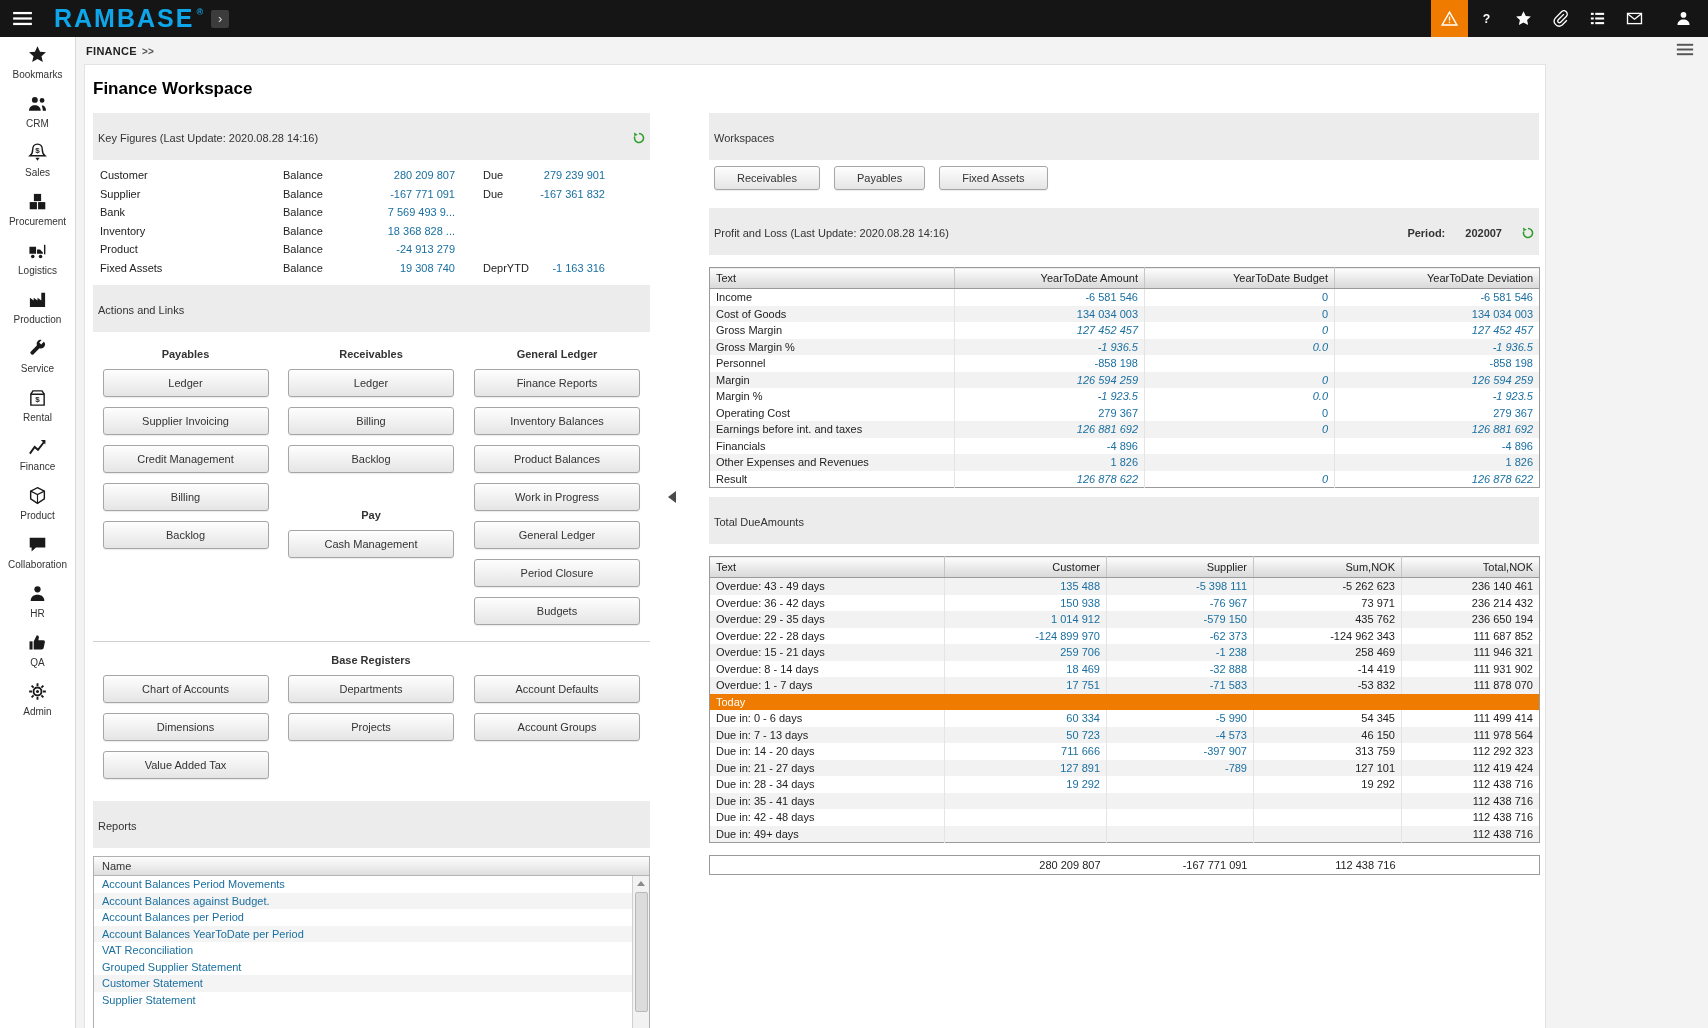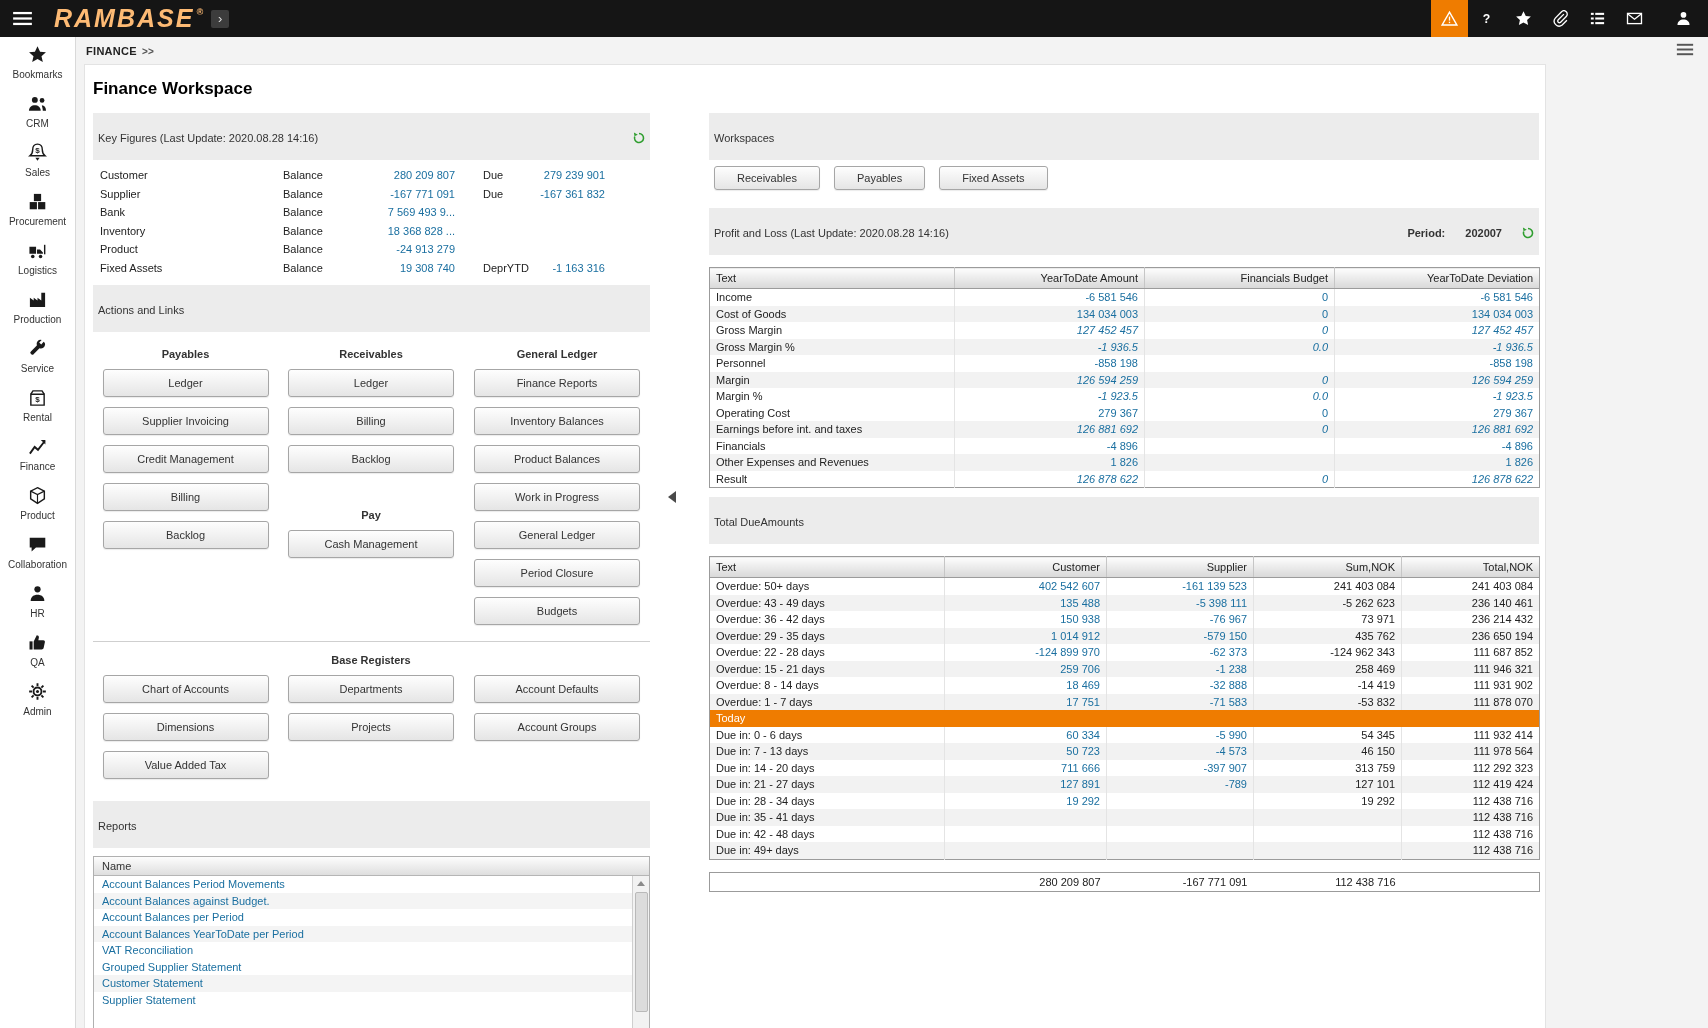--- a/index.html
+++ b/index.html
@@ -3,22 +3,22 @@
 <meta charset="utf-8">
 <style>
   html,body{margin:0;padding:0;}
   body{width:1708px;height:1028px;overflow:hidden;background:#ededed;
        font-family:"Liberation Sans",sans-serif;font-size:11px;color:#222;}
 
   
   .topbar{height:37px;background:#151515;display:flex;align-items:stretch;}
   .tb-hamburger{width:44px;display:flex;align-items:center;justify-content:center;cursor:pointer;}
   .tb-hamburger svg{width:19px;height:15px;}
-  .tb-logo{display:flex;align-items:center;color:#fdba74;font-weight:bold;font-size:25px;
-           letter-spacing:2px;padding:0 6px 0 10px;font-style:italic;}
+  .tb-logo{display:flex;align-items:center;color:#0ea5e9;font-weight:bold;font-size:25px;
+           letter-spacing:2px;padding:0 6px 0 10px;}
   .tb-logo sup{font-size:9px;margin-left:2px;align-self:flex-start;margin-top:7px;}
   .tb-expand{width:18px;height:18px;background:#3c3c3c;color:#ddd;display:flex;align-items:center;
              justify-content:center;border-radius:2px;align-self:center;font-size:13px;cursor:pointer;}
   .tb-spacer{flex:1;}
   .tb-icons{display:flex;}
   .tb-icon{width:37px;display:flex;align-items:center;justify-content:center;cursor:pointer;}
   .tb-icon svg{width:17px;height:17px;}
   .tb-icon-accent{background:#ef7c00;}
   .tb-icon:last-child{margin-left:12px;margin-right:6px;}
 
@@ -490,21 +490,21 @@
                 <colgroup>
                     <col style="width:245px">
                     <col style="width:190px">
                     <col style="width:190px">
                     <col style="width:205px">
                   </colgroup>
                 <thead>
                     <tr>
                       <th class="">Text</th>
                       <th class="num-col">YearToDate Amount</th>
-                      <th class="num-col">Financials Budget</th>
+                      <th class="num-col">YearToDate Budget</th>
                       <th class="num-col">YearToDate Deviation</th>
                     </tr>
                   </thead>
                 <tbody>
                     <tr class="">
                       <td class="txt">Income</td>
                       <td class="num blue">-6 581 546</td>
                       <td class="num blue">0</td>
                       <td class="num blue">-6 581 546</td>
                     </tr>
@@ -593,27 +593,20 @@
                 <thead>
                     <tr>
                       <th class="">Text</th>
                       <th class="num-col">Customer</th>
                       <th class="num-col">Supplier</th>
                       <th class="num-col">Sum,NOK</th>
                       <th class="num-col">Total,NOK</th>
                     </tr>
                   </thead>
                 <tbody>
-                    <tr class="">
-                      <td class="txt">Overdue: 50+ days</td>
-                      <td class="num blue">402 542 607</td>
-                      <td class="num blue">-161 139 523</td>
-                      <td class="num">241 403 084</td>
-                      <td class="num">241 403 084</td>
-                    </tr>
                     <tr class="alt">
                       <td class="txt">Overdue: 43 - 49 days</td>
                       <td class="num blue">135 488</td>
                       <td class="num blue">-5 398 111</td>
                       <td class="num">-5 262 623</td>
                       <td class="num">236 140 461</td>
                     </tr>
                     <tr class="">
                       <td class="txt">Overdue: 36 - 42 days</td>
                       <td class="num blue">150 938</td>
@@ -657,21 +650,21 @@
                       <td class="num">111 878 070</td>
                     </tr>
                     <tr class="today">
                       <td colspan="5">Today</td>
                     </tr>
                     <tr class="">
                       <td class="txt">Due in: 0 - 6 days</td>
                       <td class="num blue">60 334</td>
                       <td class="num blue">-5 990</td>
                       <td class="num">54 345</td>
-                      <td class="num">111 932 414</td>
+                      <td class="num">111 499 414</td>
                     </tr>
                     <tr class="alt">
                       <td class="txt">Due in: 7 - 13 days</td>
                       <td class="num blue">50 723</td>
                       <td class="num blue">-4 573</td>
                       <td class="num">46 150</td>
                       <td class="num">111 978 564</td>
                     </tr>
                     <tr class="">
                       <td class="txt">Due in: 14 - 20 days</td>

